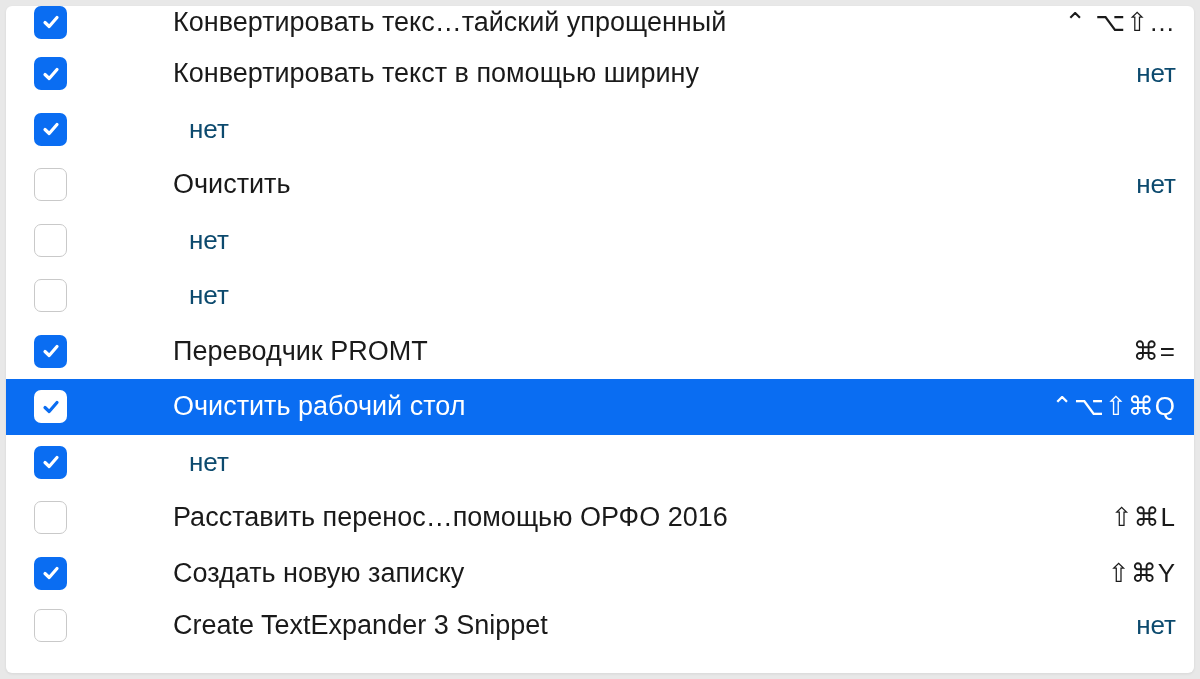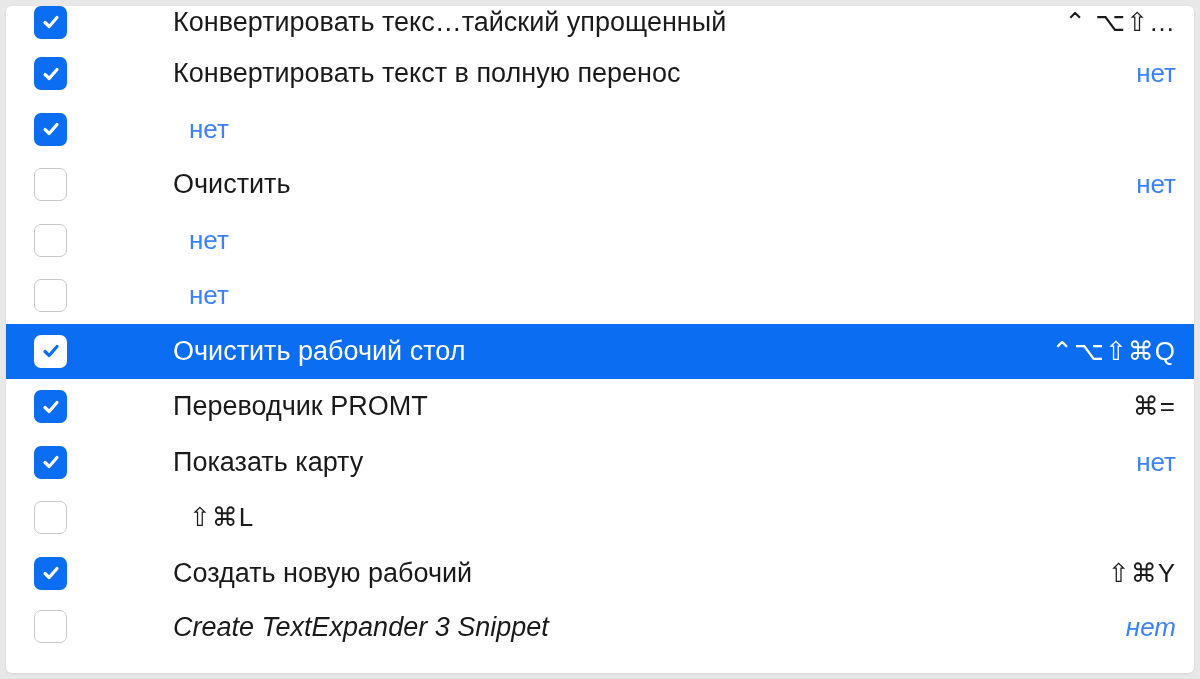--- a/index.html
+++ b/index.html
@@ -33,23 +33,22 @@
       white-space: nowrap;
     }
     .row.top-clip {
       height: 48px;
       padding-top: 0;
       margin-top: -8px;
     }
     .row.bottom-clip {
       height: 42px;
       overflow: hidden;
-      align-items: flex-end;
+      align-items: center;
       padding-top: 6px;
-      font-style: italic;
     }
     .row.selected {
       background: #0a6df2;
       color: #ffffff;
     }
     .checkbox {
       flex: 0 0 auto;
       width: 33px;
       height: 33px;
       border-radius: 7px;
@@ -93,21 +92,21 @@
       text-align: right;
       font-size: 26px;
       color: #1a1a1a;
       letter-spacing: 1px;
       padding-left: 16px;
     }
     .row.selected .shortcut {
       color: #ffffff;
     }
     .shortcut.none {
-      color: #3b82f6;
+      color: #0c4a6e;
       letter-spacing: 0;
     }
   </style>
 </head>
 <body>
 
 <div class="panel" id="panel">
     <div class="row top-clip">
       <div class="checkbox checked">
         <svg viewBox="0 0 20 20" class="check-svg">
@@ -116,21 +115,21 @@
       </div>
       <div class="label">Конвертировать текс…тайский упрощенный</div>
       <div class="shortcut">⌃  ⌥⇧…</div>
     </div>
     <div class="row">
       <div class="checkbox checked">
         <svg viewBox="0 0 20 20" class="check-svg">
           <path d="M4 10.5 L8.2 14.5 L16 5.5"></path>
         </svg>
       </div>
-      <div class="label">Конвертировать текст в полную перенос</div>
+      <div class="label">Конвертировать текст в помощью ширину</div>
       <div class="shortcut none">нет</div>
     </div>
     <div class="row">
       <div class="checkbox checked">
         <svg viewBox="0 0 20 20" class="check-svg">
           <path d="M4 10.5 L8.2 14.5 L16 5.5"></path>
         </svg>
       </div>
       <div class="shortcut none">нет</div>
     </div>
@@ -140,58 +139,58 @@
       <div class="shortcut none">нет</div>
     </div>
     <div class="row">
       <div class="checkbox unchecked"></div>
       <div class="shortcut none">нет</div>
     </div>
     <div class="row">
       <div class="checkbox unchecked"></div>
       <div class="shortcut none">нет</div>
     </div>
+    <div class="row">
+      <div class="checkbox checked">
+        <svg viewBox="0 0 20 20" class="check-svg">
+          <path d="M4 10.5 L8.2 14.5 L16 5.5"></path>
+        </svg>
+      </div>
+      <div class="label">Переводчик PROMT</div>
+      <div class="shortcut">⌘=</div>
+    </div>
     <div class="row selected">
       <div class="checkbox checked">
         <svg viewBox="0 0 20 20" class="check-svg">
           <path d="M4 10.5 L8.2 14.5 L16 5.5"></path>
         </svg>
       </div>
       <div class="label">Очистить рабочий стол</div>
       <div class="shortcut">⌃⌥⇧⌘Q</div>
     </div>
     <div class="row">
       <div class="checkbox checked">
         <svg viewBox="0 0 20 20" class="check-svg">
           <path d="M4 10.5 L8.2 14.5 L16 5.5"></path>
         </svg>
       </div>
-      <div class="label">Переводчик PROMT</div>
-      <div class="shortcut">⌘=</div>
-    </div>
-    <div class="row">
-      <div class="checkbox checked">
-        <svg viewBox="0 0 20 20" class="check-svg">
-          <path d="M4 10.5 L8.2 14.5 L16 5.5"></path>
-        </svg>
-      </div>
-      <div class="label">Показать карту</div>
       <div class="shortcut none">нет</div>
     </div>
     <div class="row">
       <div class="checkbox unchecked"></div>
+      <div class="label">Расставить перенос…помощью ОРФО 2016</div>
       <div class="shortcut">⇧⌘L</div>
     </div>
     <div class="row">
       <div class="checkbox checked">
         <svg viewBox="0 0 20 20" class="check-svg">
           <path d="M4 10.5 L8.2 14.5 L16 5.5"></path>
         </svg>
       </div>
-      <div class="label">Создать новую рабочий</div>
+      <div class="label">Создать новую записку</div>
       <div class="shortcut">⇧⌘Y</div>
     </div>
     <div class="row bottom-clip">
       <div class="checkbox unchecked"></div>
       <div class="label">Create TextExpander 3 Snippet</div>
       <div class="shortcut none">нет</div>
     </div>
   </div>
 
 </body></html>

